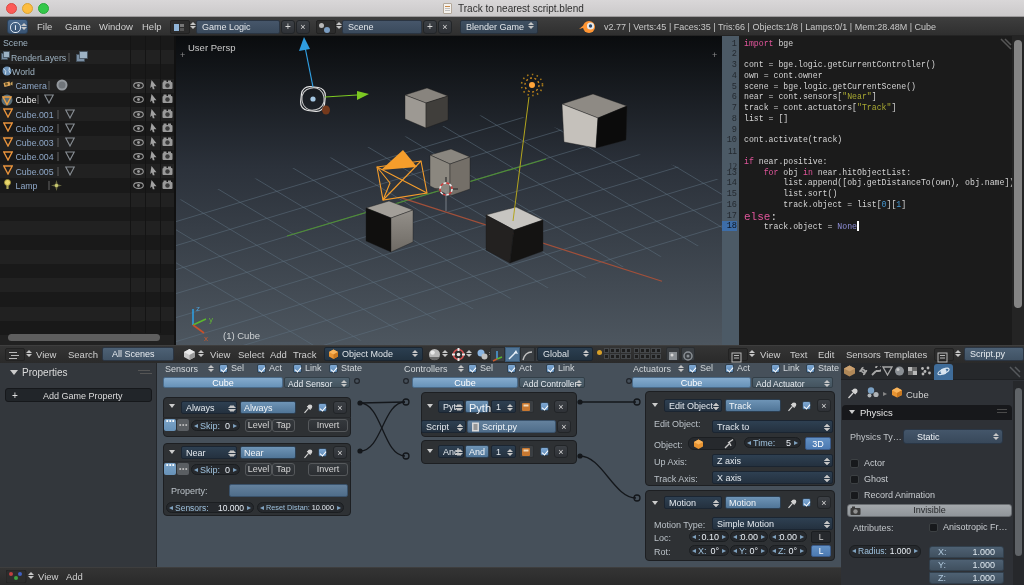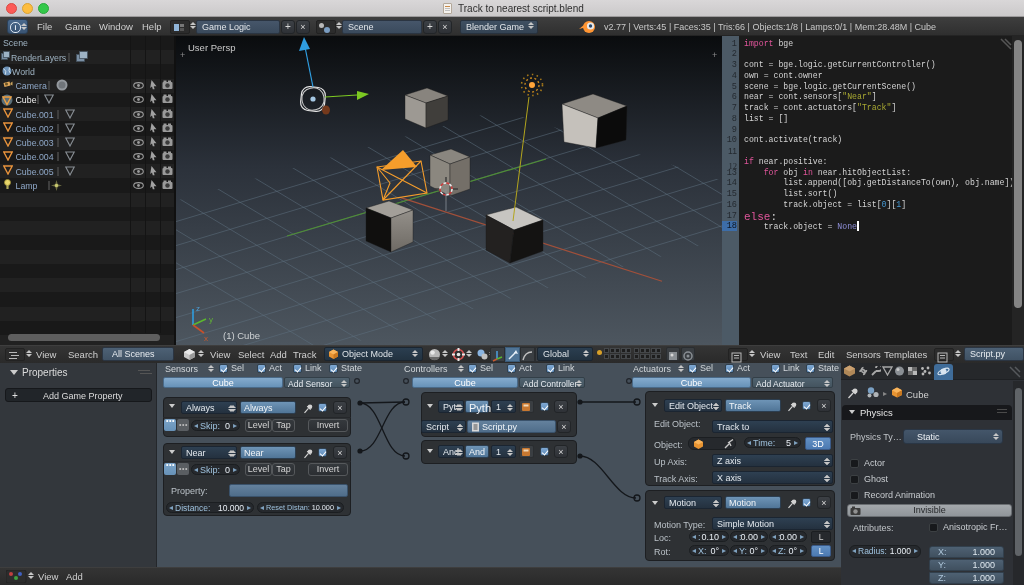--- a/index.html
+++ b/index.html
@@ -646,21 +646,21 @@
 <div class="t" style="left:200px;top:465px;font-size:9px;color:#9ec1dd">Skip:</div>
 <div class="t" style="left:230px;top:465px;font-size:9px;color:#e8eef4;transform:translateX(-100%)">0</div>
 <div class="btn" style="left:245px;top:463px;width:27px;height:13px;line-height:11px">Level</div>
 <div class="btn" style="left:272px;top:463px;width:23px;height:13px;line-height:11px">Tap</div>
 <div class="btn" style="left:308px;top:463px;width:40px;height:13px;line-height:11px">Invert</div>
 <div class="t" style="left:171px;top:486px;font-size:9px;color:#bac1c7">Property:</div>
 <div class="fld" style="left:229px;top:484px;width:119px;height:13px;background:linear-gradient(#64819d,#4f6d8a);border:1px solid #3a526b"></div>
 <div class="pill" style="left:166px;top:502px;width:88px;height:11px"></div>
 <div class="t" style="left:169px;top:503px;font-size:8px;color:#7fa2c0">◂</div>
 <div class="t" style="left:247px;top:503px;font-size:8px;color:#7fa2c0">▸</div>
-<div class="t" style="left:175px;top:503px;font-size:8.5px;color:#9ec1dd">Distance:</div>
+<div class="t" style="left:175px;top:503px;font-size:8.5px;color:#9ec1dd">Sensors:</div>
 <div class="t" style="left:244px;top:503px;font-size:8.5px;color:#e8eef4;transform:translateX(-100%)">10.000</div>
 <div class="pill" style="left:257px;top:502px;width:87px;height:11px"></div>
 <div class="t" style="left:260px;top:503px;font-size:8px;color:#7fa2c0">◂</div>
 <div class="t" style="left:337px;top:503px;font-size:8px;color:#7fa2c0">▸</div>
 <div class="t" style="left:266px;top:503px;font-size:7.3px;color:#9ec1dd">Reset Distan:</div>
 <div class="t" style="left:334px;top:503px;font-size:7.3px;color:#e8eef4;transform:translateX(-100%)">10.000</div>
 <div class="blk" style="left:421px;top:392px;width:156px;height:45px"></div>
 <div class="tri-d" style="left:427px;top:404px;border-left-width:3.5px;border-right-width:3.5px;border-top-width:4.5px"></div>
 <div class="dd" style="left:438px;top:400px;width:26px;height:13px"></div>
 <div class="t" style="left:443px;top:402px;font-size:9px;color:#e4e9ee">Pyt</div>

